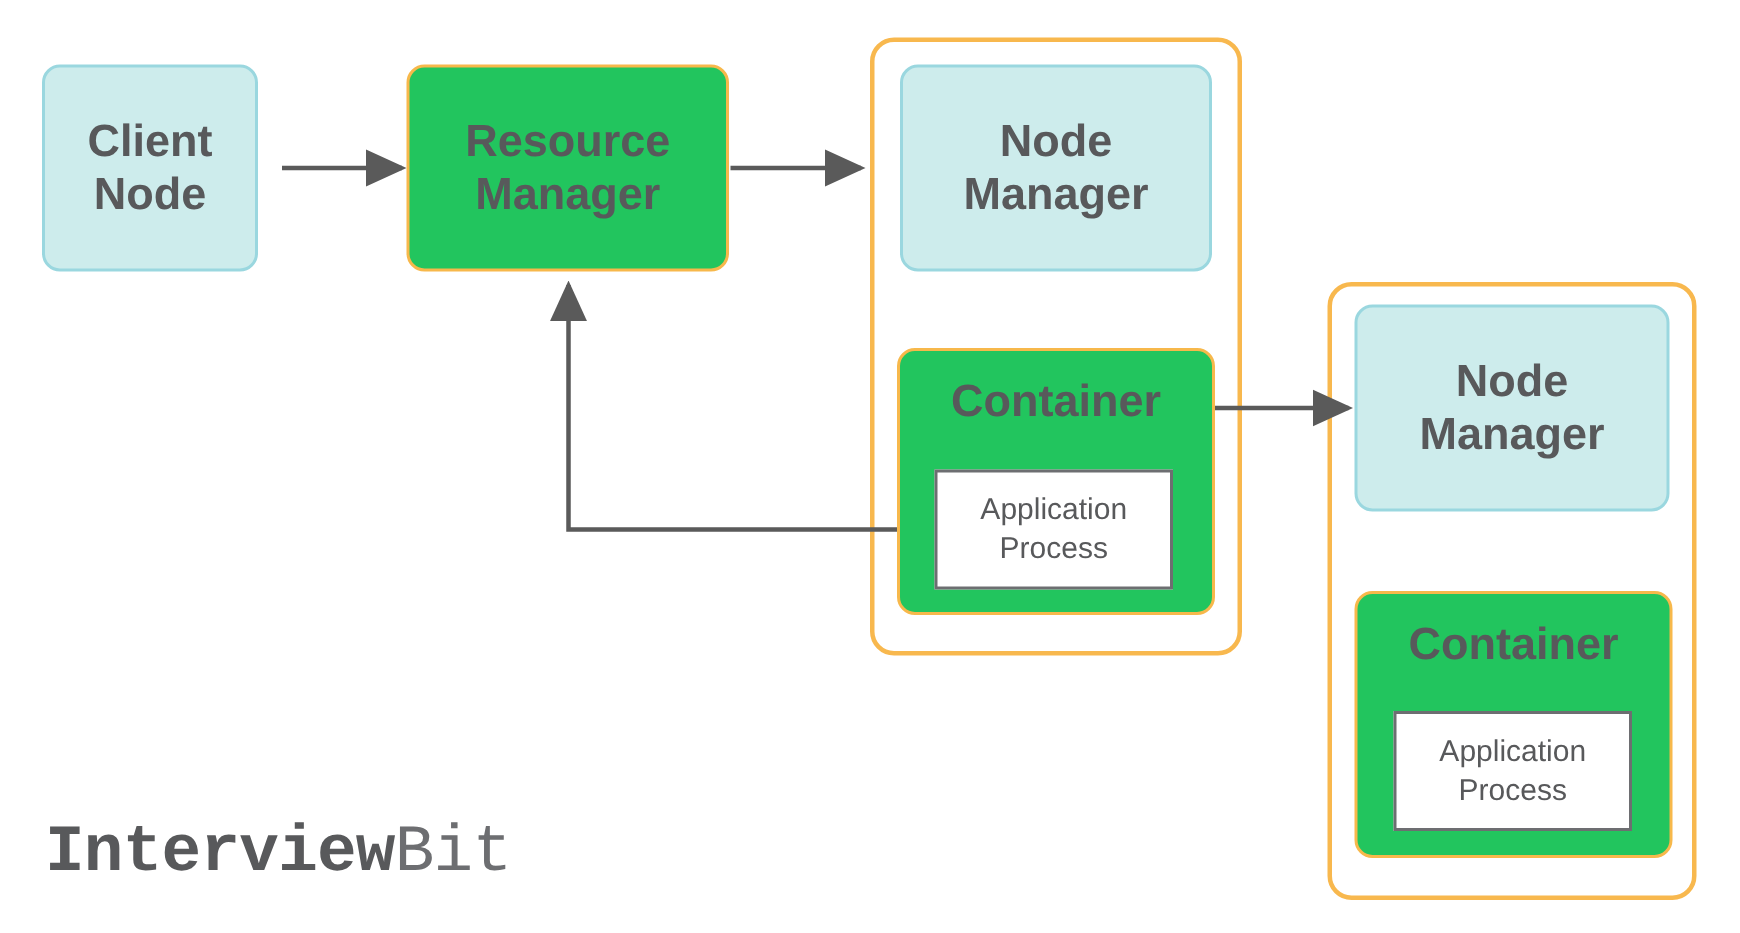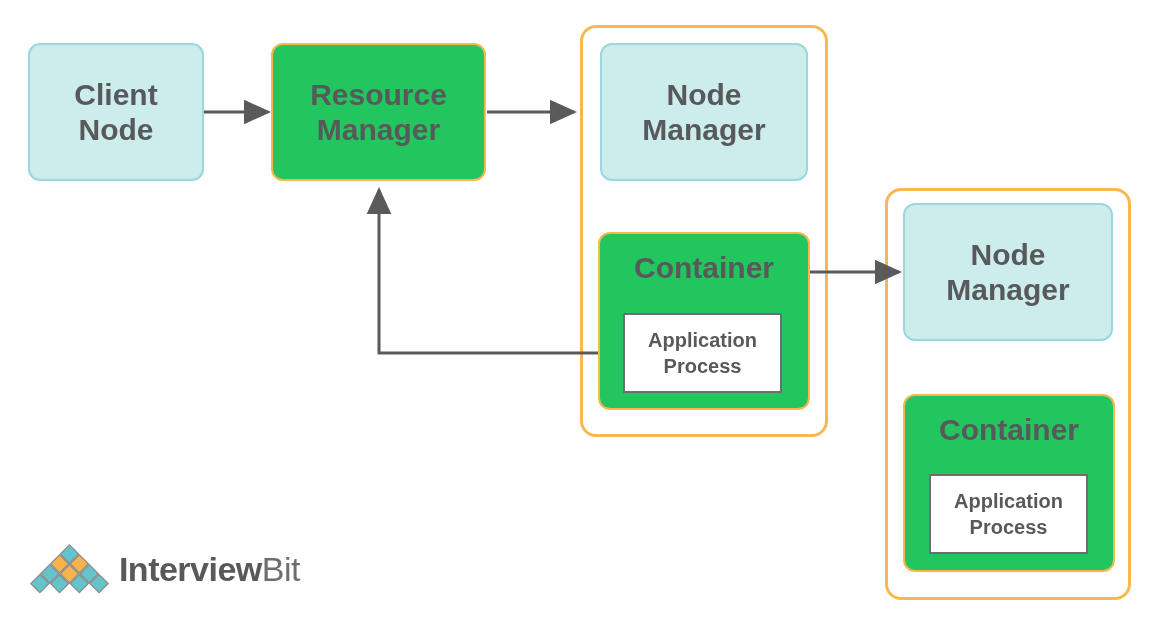--- a/index.html
+++ b/index.html
@@ -66,21 +66,21 @@
     position: absolute;
     box-sizing: border-box;
     background: #ffffff;
     border: 2px solid #6d6e71;
     border-radius: 0;
     display: flex;
     align-items: center;
     justify-content: center;
     text-align: center;
     font-size: 20px;
-    font-weight: 700;
+    font-weight: 400;
     color: #58595b;
     line-height: 1.3;
   }
   
   svg.edges {
     position: absolute;
     left: 0;
     top: 0;
     width: 1160px;
     height: 622px;
@@ -90,25 +90,25 @@
   #logo {
     position: absolute;
     left: 30px;
     top: 538px;
     width: 270px;
     height: 62px;
     display: flex;
     align-items: center;
   }
   #logo .wordmark {
-    font-size: 34px;
+    font-size: 44px;
     letter-spacing: -0.5px;
-    margin-left: 10px;
     color: #58595b;
     white-space: nowrap;
+    font-family: Liberation Mono, monospace;
   }
   #logo .wordmark .b1 { font-weight: 700; }
   #logo .wordmark .b2 { font-weight: 400; color: #6d6e71; }
 </style>
 </head>
 <body>
 
 <div id="canvas">
 
   <div class="group-frame" style="left:580px; top:25px; width:248px; height:412px;"></div>
@@ -132,21 +132,21 @@
 
     <g>
       <line x1="810" y1="272" x2="899" y2="272" stroke="#5a5a5a" stroke-width="3" marker-end="url(#arrowhead)"></line>
     </g>
 
     <g>
       <path d="M624,353 L379,353 L379,190" fill="none" stroke="#5a5a5a" stroke-width="3" marker-end="url(#arrowhead)"></path>
     </g>
   </svg>
 
-  <div class="node teal" style="left:28px; top:43px; width:176px; height:138px;">
+  <div class="node teal" style="left:28px; top:43px; width:144px; height:138px;">
     <span class="label">Client
 Node</span>
   </div>
 
   <div class="node orange" style="left:271px; top:43px; width:215px; height:138px;">
     <span class="label">Resource
 Manager</span>
   </div>
 
   <div class="node teal" style="left:600px; top:43px; width:208px; height:138px;">

